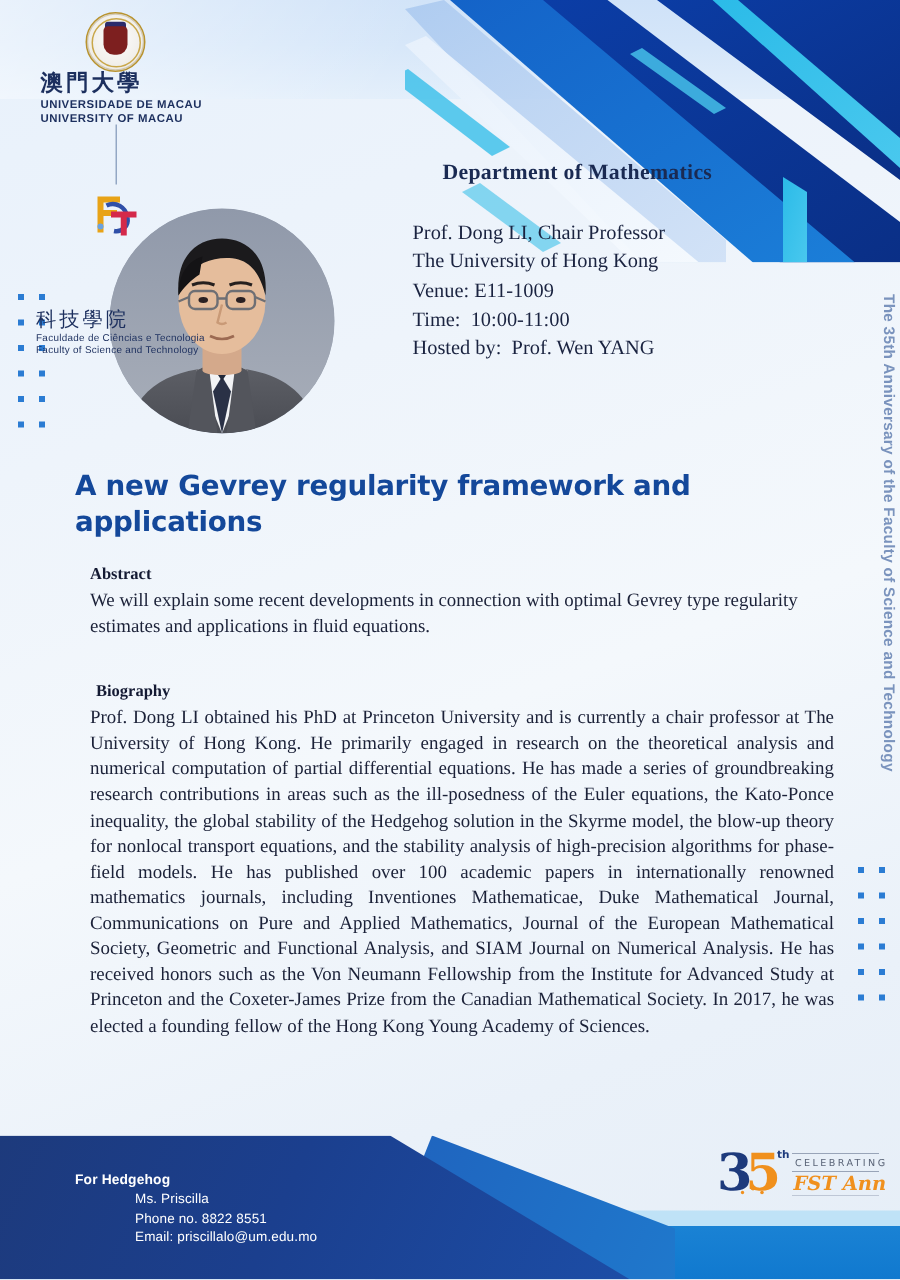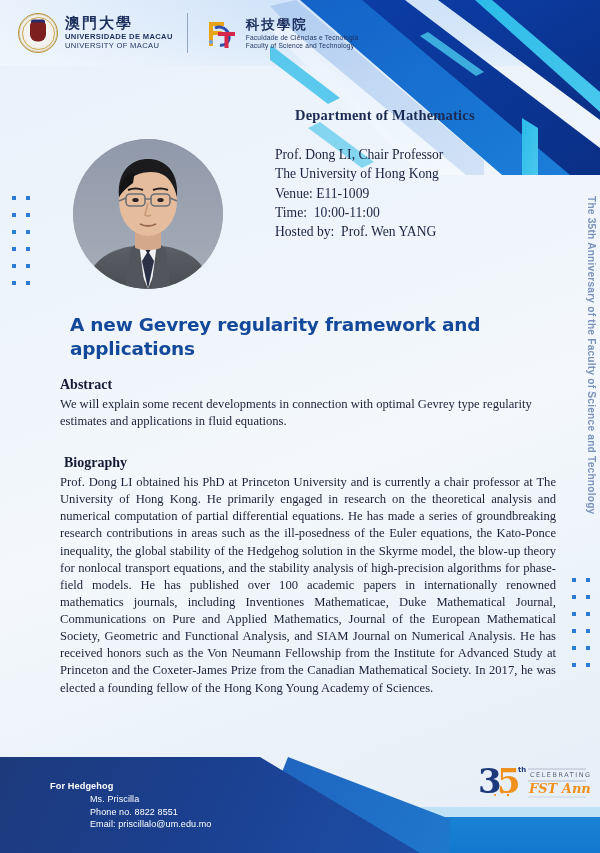--- a/index.html
+++ b/index.html
@@ -28,21 +28,21 @@
   .header-sheen {
     position:absolute; top:0; left:0; width:600px; height:66px;
     background: linear-gradient(110deg, rgba(255,255,255,.55) 0%, rgba(255,255,255,.05) 45%, rgba(255,255,255,0) 70%);
   }
 
   
   .ribbons { position:absolute; top:0; right:0; width:330px; height:175px; overflow:hidden; z-index:6; }
 
   .logo-row {
     position: absolute; left: 18px; top: 8px; height: 50px;
-    display: flex; align-items: center; gap: 0px; z-index: 8;
+    display: flex; align-items: center; gap: 0px; z-index: 8; flex-direction: column;
   }
   .um-crest {
     width: 40px; height: 40px; border-radius: 50%;
     background: radial-gradient(circle at 50% 45%, #fdfdfd 0%, #f2f0ec 55%, #e6e2da 100%);
     border: 1.6px solid #b8932f;
     position: relative; flex: 0 0 auto;
     box-shadow: 0 0 0 0.8px rgba(120,90,20,.25) inset;
   }
   .um-crest:after {
     content:""; position:absolute; left:50%; top:48%; transform:translate(-50%,-50%);
@@ -52,28 +52,28 @@
   }
   .um-crest .crestring {
     position:absolute; inset:2.5px; border-radius:50%; border:0.8px solid #c9a74a;
   }
   .um-text { margin-left: 7px; line-height: 1.05; }
   .um-cn {
     font-family: "DejaVu Sans", sans-serif;
     font-size: 15px; font-weight: 700; color: #1c2f5e; letter-spacing: 2px;
   }
   .um-pt { font-size: 7.6px; font-weight: 700; color: #1c2f5e; letter-spacing: .35px; margin-top: 2px; }
-  .um-en { font-size: 7.6px; font-weight: 400; color: #1c2f5e; letter-spacing: .35px; margin-top: 1px; }
+  .um-en { font-size: 7.6px; font-weight: 700; color: #1c2f5e; letter-spacing: .35px; margin-top: 1px; }
 
   .divider-v { width:1px; height:40px; background:#93a7c4; margin:0 14px; flex:0 0 auto; }
 
   .fst-mark { position: relative; width: 38px; height: 38px; flex:0 0 auto; }
   .fst-mark svg { display:block; }
   .fst-text { margin-left: 6px; line-height: 1.08; }
-  .fst-cn { font-family: "DejaVu Sans", sans-serif; font-size: 13.5px; font-weight: 700; color:#1c2f5e; letter-spacing:2px; }
+  .fst-cn { font-family: "DejaVu Sans", sans-serif; font-size: 13.5px; font-weight: 400; color:#1c2f5e; letter-spacing:2px;margin-top:45px; }
   .fst-pt { font-size: 6.6px; color:#1c2f5e; letter-spacing:.2px; margin-top:2px; }
   .fst-en { font-size: 6.6px; color:#1c2f5e; letter-spacing:.2px; margin-top:1px; }
 
   
   .dots { position:absolute; display:grid; grid-template-columns: repeat(2, 14px); z-index:4; }
   .dots span { width:4px; height:4px; background:#2b7cd3; display:block; margin-bottom:13px; }
   .dots-left { left:12px; top:196px; }
   .dots-right { left:572px; top:578px; }
 
   
@@ -95,30 +95,30 @@
     font-family:"Liberation Serif", serif; font-weight:700;
     font-size:20px; color:#1254a6; letter-spacing:.2px; margin-bottom:7px;
   }
   .eline {
     font-family:"Liberation Serif", serif;
     font-size:13.6px; color:#1a2340; line-height:1.42; white-space:pre;
   }
 
   
   .talk-title {
-    position:absolute; left:70px; top:313px; width:430px; z-index:7;
+    position:absolute; left:50px; top:313px; width:430px; z-index:7;
     font-family:"DejaVu Sans", sans-serif; font-weight:700;
     font-size:18.5px; line-height:1.32; color:#14489a; letter-spacing:-.2px;
   }
 
   
   .section { position:absolute; z-index:7; width:492px; left:60px; }
   .sec-head {
     font-family:"Liberation Serif", serif; font-weight:700;
-    font-size:14px; color:#141a33; margin-bottom:3px;
+    font-size:11px; color:#141a33; margin-bottom:3px;
   }
   .sec-body {
     font-family:"Liberation Serif", serif; font-size:12.6px;
     color:#1b2138; line-height:1.36; text-align:justify;
   }
   #abstract { top:377px; }
   #abstract .sec-body { text-align:left; }
   #biography { top:455px; width:496px; }
   #biography .sec-head { margin-left:4px; }
 

